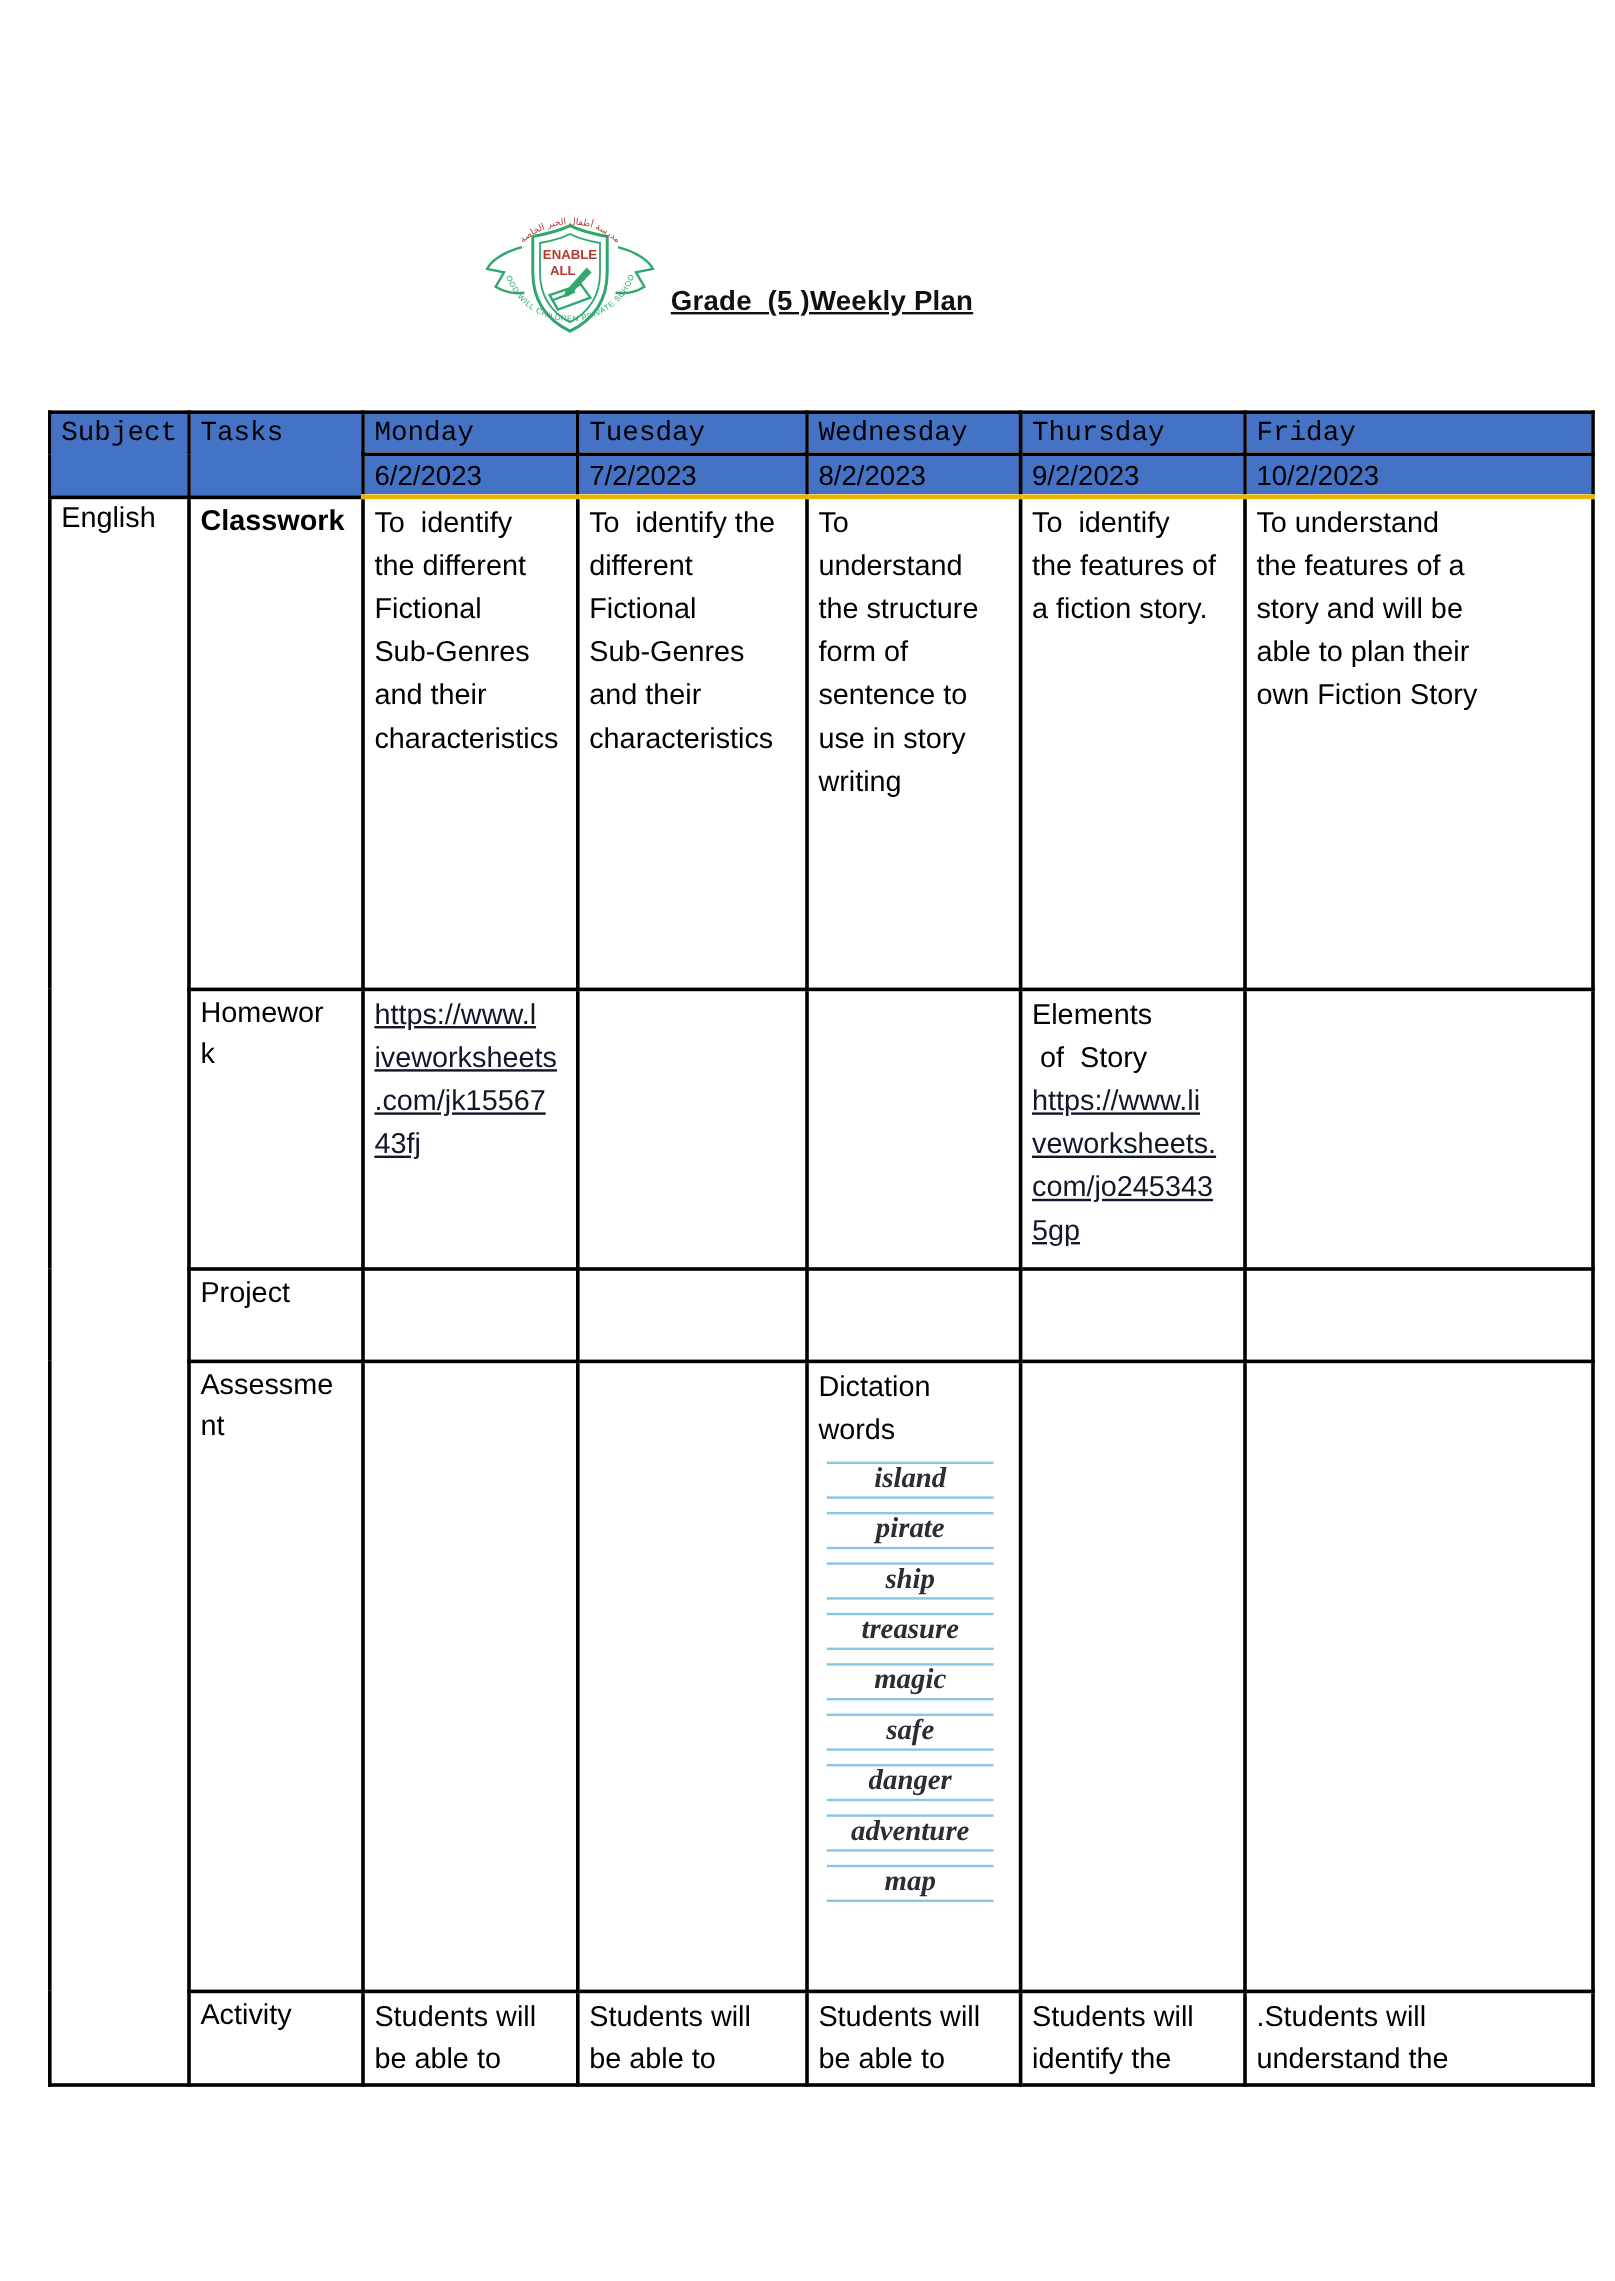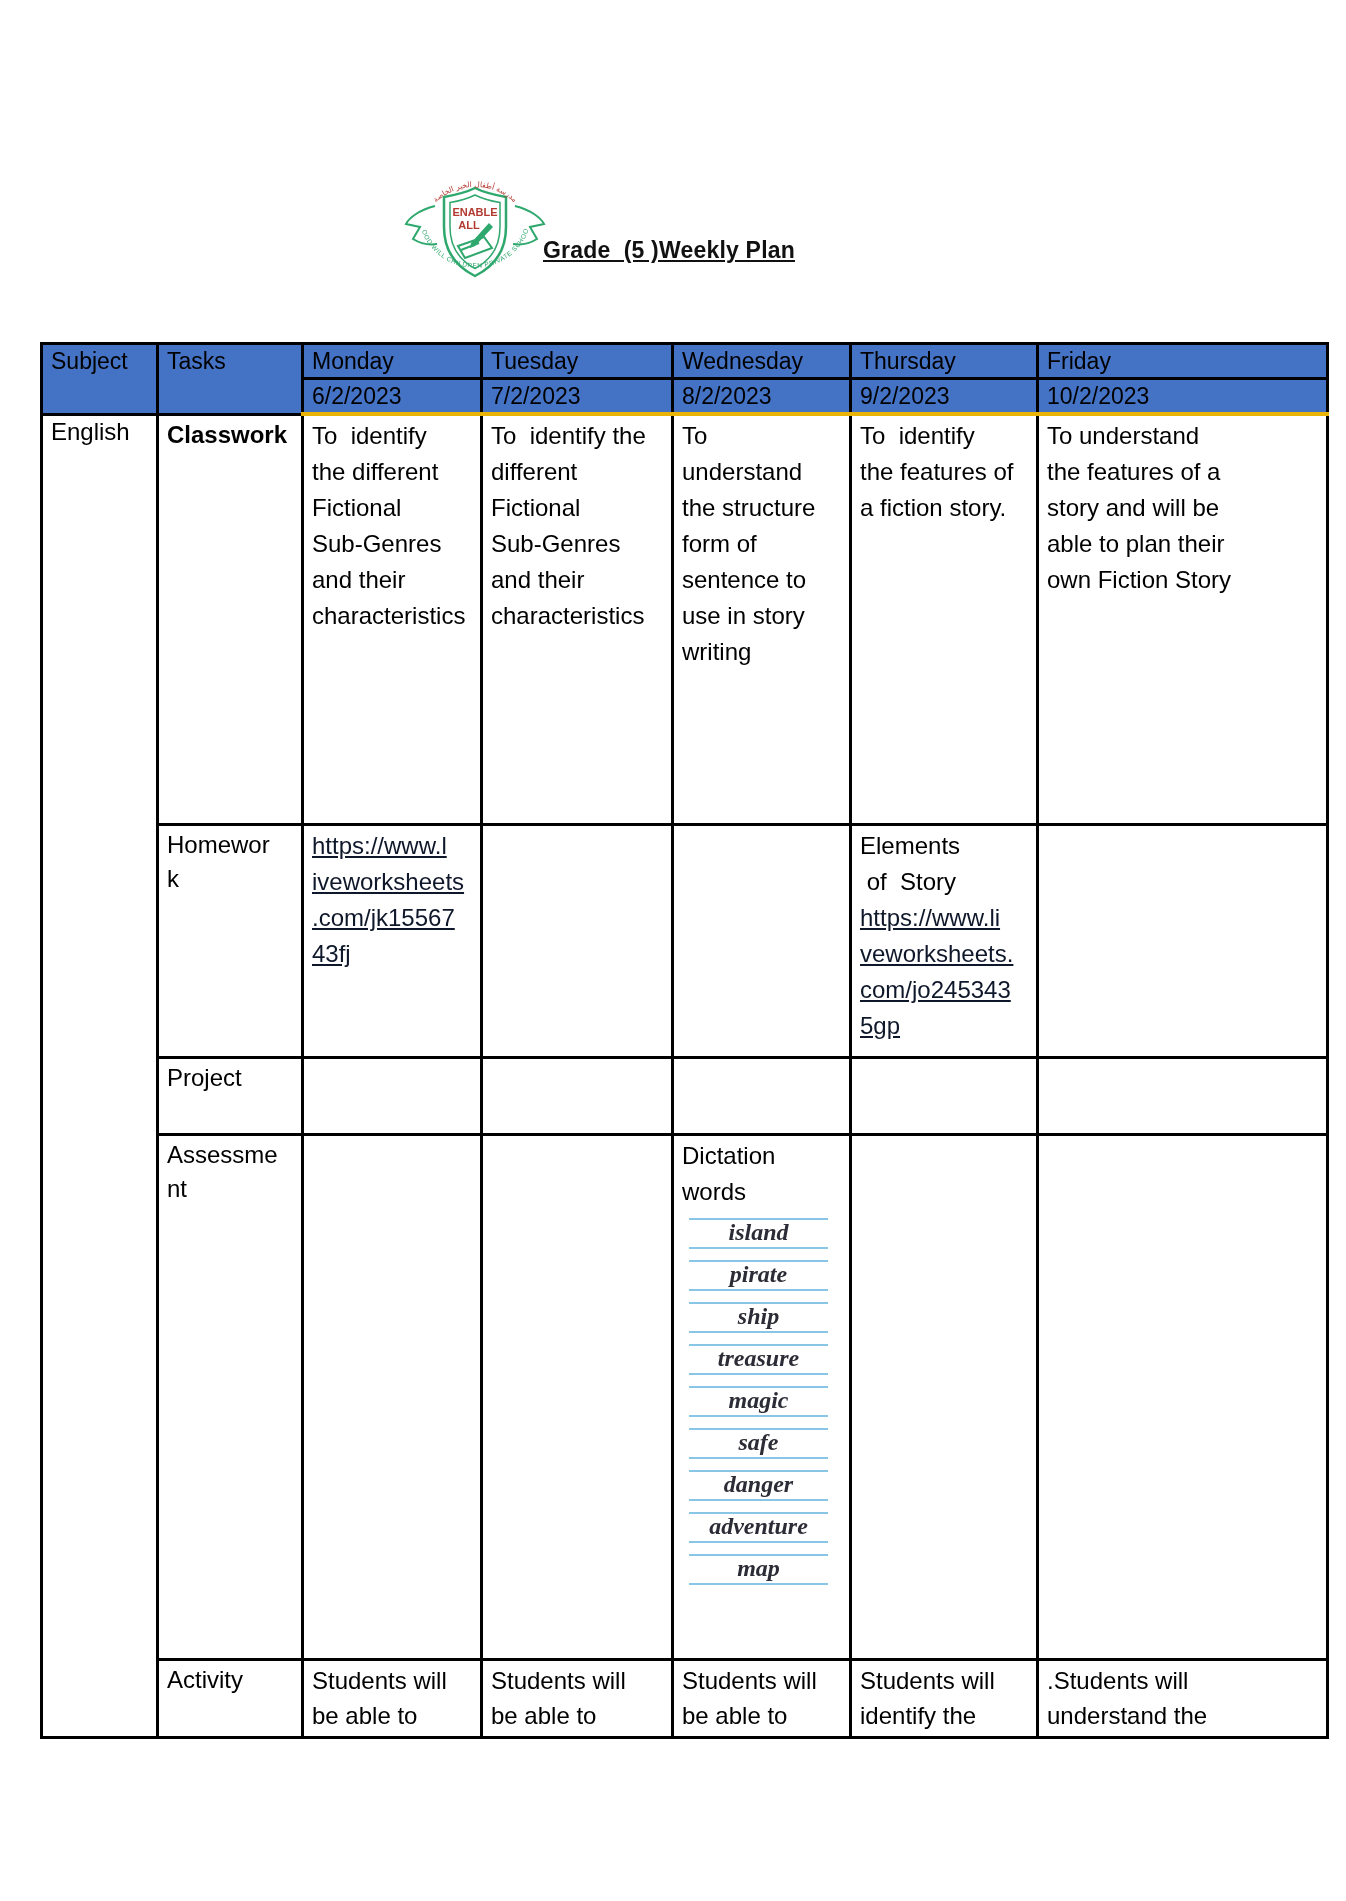--- a/index.html
+++ b/index.html
@@ -6,37 +6,37 @@
   html,body { background:#ffffff; }
   body {
     width:1346px; height:1901px; position:relative;
     font-family:"Liberation Sans", sans-serif; color:#000;
   }
   .page { position:absolute; inset:0; background:#fff; }
 
   
   .logo { position:absolute; left:399px; top:166px; width:152px; height:124px; }
   .title {
-    position:absolute; left:543px; top:237px;
+    position:absolute; left:559px; top:237px;
     font-size:23px; font-weight:bold; color:#111;
     text-decoration:underline; white-space:pre;
     letter-spacing:0.2px;
   }
 
   
   table.plan {
     position:absolute; left:40px; top:342px; width:1286px;
     border-collapse:collapse; table-layout:fixed;
     font-size:24px;
   }
   table.plan td, table.plan th {
     border:3px solid #000; vertical-align:top; overflow:hidden;
     padding:2px 8px; font-weight:normal; text-align:left;
   }
-  tr.r-hdr1 { height:34px; }
+  tr.r-hdr1 { height:34px;font-family:Liberation Mono, monospace; }
   tr.r-hdr2 { height:34px; }
   tr.r-classwork  { height:410px; }
   tr.r-homework   { height:233px; }
   tr.r-project    { height:77px;  }
   tr.r-assessment { height:525px; }
   tr.r-activity   { height:78px;  }
 
   .hd {
     background:#4472C4; text-align:center; font-size:23px;
     padding:3px 2px; line-height:28px;

